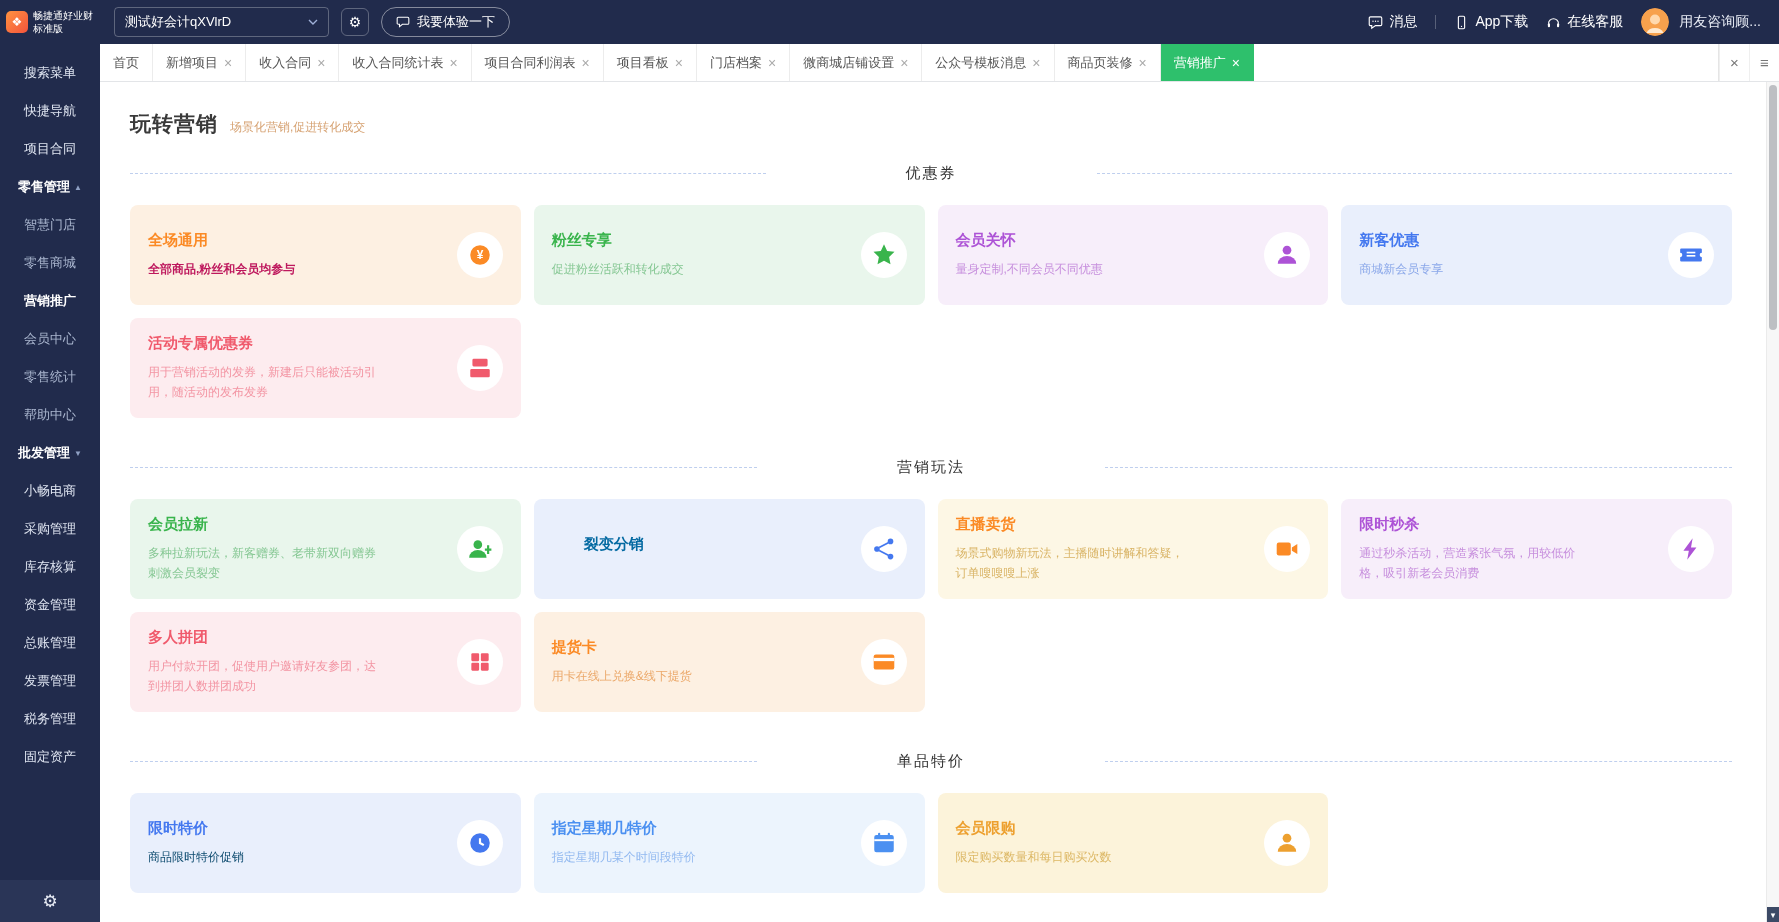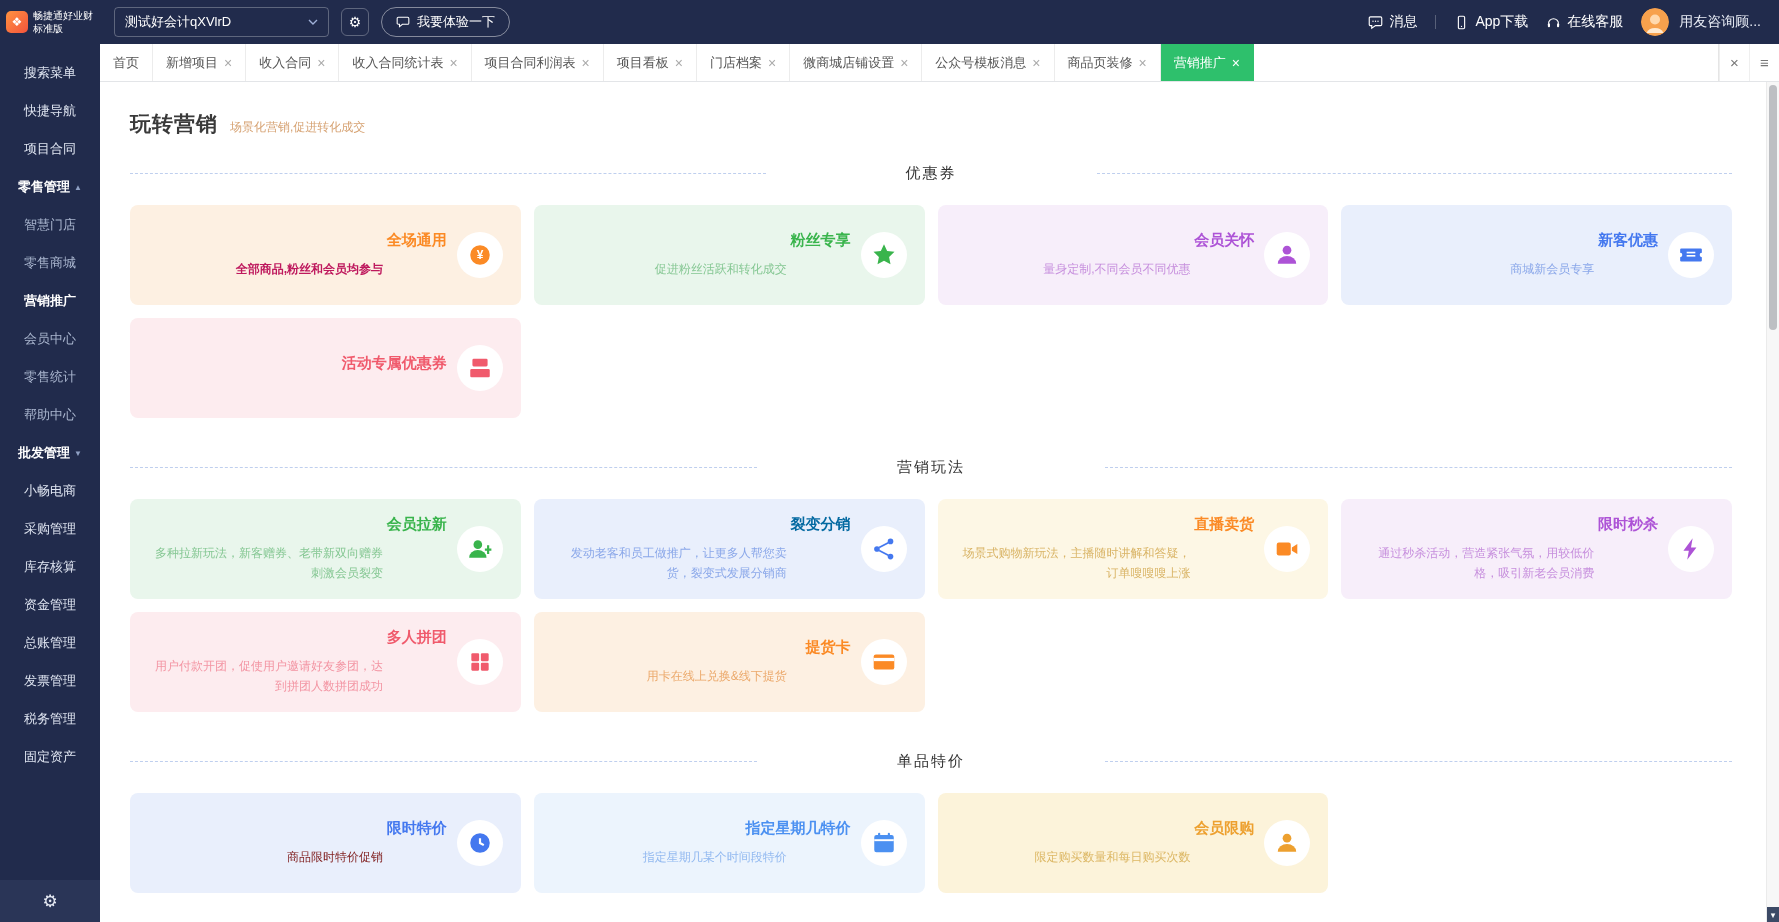--- a/index.html
+++ b/index.html
@@ -48,21 +48,21 @@
   .content { flex: 1; min-height: 0; display: flex; background: #fff; }
   .content-inner { flex: 1; min-width: 0; overflow: hidden; padding: 14px 34px 0 30px; }
   .page-head { display: flex; align-items: baseline; gap: 12px; padding: 14px 0 4px; }
   .page-title { font-size: 21px; font-weight: bold; color: #3a3a3a; letter-spacing: 1px; }
   .page-subtitle { font-size: 12px; color: #d6a272; }
   .section { margin-bottom: 40px; }
   .section-head { display: flex; align-items: center; margin: 22px 0 22px; }
   .section-head .dash { flex: 1; border-top: 1px dashed #bfcfee; }
   .section-title { font-size: 15px; color: #333; margin: 0 140px; letter-spacing: 2px; }
   .cards { display: grid; grid-template-columns: repeat(4, 1fr); gap: 13px; }
-  .card { border-radius: 8px; padding: 16px 18px; min-height: 100px; display: flex; align-items: center; justify-content: space-between; cursor: pointer; text-align: right; }
+  .card { border-radius: 8px; padding: 16px 18px; min-height: 100px; display: flex; align-items: center; justify-content: space-between; cursor: pointer; }
   .card-txt { flex: 1; padding-right: 10px; }
   .card-title { font-size: 15px; font-weight: bold; margin-bottom: 10px; }
   .card-desc { font-size: 12px; line-height: 1.6; max-width: 235px; }
   .icon-circle { width: 46px; height: 46px; min-width: 46px; border-radius: 50%; background: #fff; display: flex; align-items: center; justify-content: center; }
   .icon-circle svg { width: 26px; height: 26px; }
 
   
   .scrollbar { width: 13px; min-width: 13px; background: #f7f7f7; border-left: 1px solid #ebebeb; display: flex; flex-direction: column; align-items: center; }
   .thumb { width: 8px; height: 245px; margin-top: 3px; background: #bdbfc3; border-radius: 4px; cursor: pointer; }
   .scroll-down { margin-top: auto; width: 13px; height: 15px; background: #3c4a66; color: #fff; font-size: 9px; display: flex; align-items: center; justify-content: center; cursor: pointer; }
@@ -328,20 +328,21 @@
                     <svg viewBox="0 0 24 24" style="color:#4478ef">
                       <path fill="currentColor" d="M2 7a1 1 0 011-1h18a1 1 0 011 1v3a2 2 0 000 4v3a1 1 0 01-1 1H3a1 1 0 01-1-1v-3a2 2 0 000-4z"></path>
                       <rect x="8" y="9" width="8" height="1.5" fill="#fff"></rect>
                       <rect x="8" y="12" width="8" height="1.5" fill="#fff"></rect>
                     </svg>
                   </div>
   </div>
                 <div class="card" style="background: rgb(253, 236, 239);">
     <div class="card-txt">
       <div class="card-title" style="color: rgb(240, 90, 108);">活动专属优惠券</div>
+      <div class="card-desc" style="color: rgb(243, 149, 163);">用于营销活动的发券，新建后只能被活动引用，随活动的发布发券</div>
     </div>
     <div class="icon-circle">
                     <svg viewBox="0 0 24 24" style="color:#f05a6c">
                       <rect x="5" y="3.5" width="14" height="7" rx="1.2" fill="currentColor"></rect>
                       <rect x="3" y="13" width="18" height="7.5" rx="1.2" fill="currentColor"></rect>
                     </svg>
                   </div>
   </div>
               </div>
   </section>
@@ -361,21 +362,20 @@
                     <svg viewBox="0 0 24 24" style="color:#39b44c">
                       <circle cx="10" cy="8" r="4" fill="currentColor"></circle>
                       <path fill="currentColor" d="M2 20a8 7 0 0116 0z"></path>
                       <path fill="currentColor" d="M16.5 11.5h6v2h-6zM18.5 8.5h2v8h-2z"></path>
                     </svg>
                   </div>
   </div>
                 <div class="card" style="background: rgb(233, 239, 252);">
     <div class="card-txt">
       <div class="card-title" style="color: #0369a1; margin-left: 32px;">裂变分销</div>
-      <div class="card-desc" style="color: rgb(138, 167, 233);">发动老客和员工做推广，让更多人帮您卖货，裂变式发展分销商</div>
     </div>
     <div class="icon-circle">
                     <svg viewBox="0 0 24 24" style="color:#4478ef">
                       <circle cx="5.5" cy="12" r="2.6" fill="currentColor"></circle>
                       <circle cx="18" cy="5" r="2.6" fill="currentColor"></circle>
                       <circle cx="18" cy="19" r="2.6" fill="currentColor"></circle>
                       <path stroke="currentColor" stroke-width="1.6" fill="none" d="M7.5 10.7L16 6.2M7.5 13.3l8.5 4.5"></path>
                     </svg>
                   </div>
   </div>
@@ -433,21 +433,21 @@
             <section class="section">
     <div class="section-head">
       <span class="dash"></span>
       <span class="section-title">单品特价</span>
       <span class="dash"></span>
     </div>
     <div class="cards">
                 <div class="card" style="background: rgb(233, 239, 252);">
     <div class="card-txt">
       <div class="card-title" style="color: rgb(68, 120, 239);">限时特价</div>
-      <div class="card-desc" style="color: #7f1d1d;">商品限时特价促销</div>
+      <div class="card-desc" style="color: #0c4a6e;">商品限时特价促销</div>
     </div>
     <div class="icon-circle">
                     <svg viewBox="0 0 24 24" style="color:#4478ef">
                       <circle cx="12" cy="12" r="9" fill="currentColor"></circle>
                       <path stroke="#fff" stroke-width="2" fill="none" d="M12 7.5V12l3.5 2"></path>
                     </svg>
                   </div>
   </div>
                 <div class="card" style="background: rgb(236, 244, 253);">
     <div class="card-txt">

